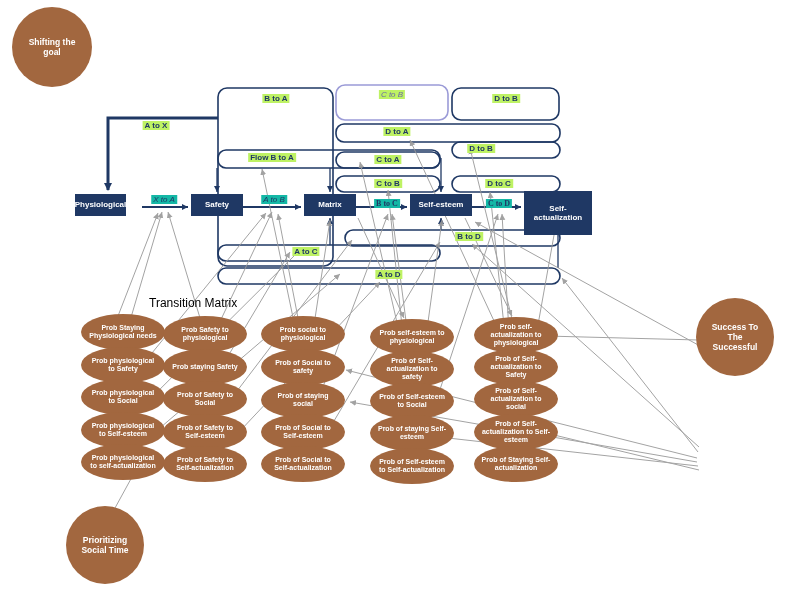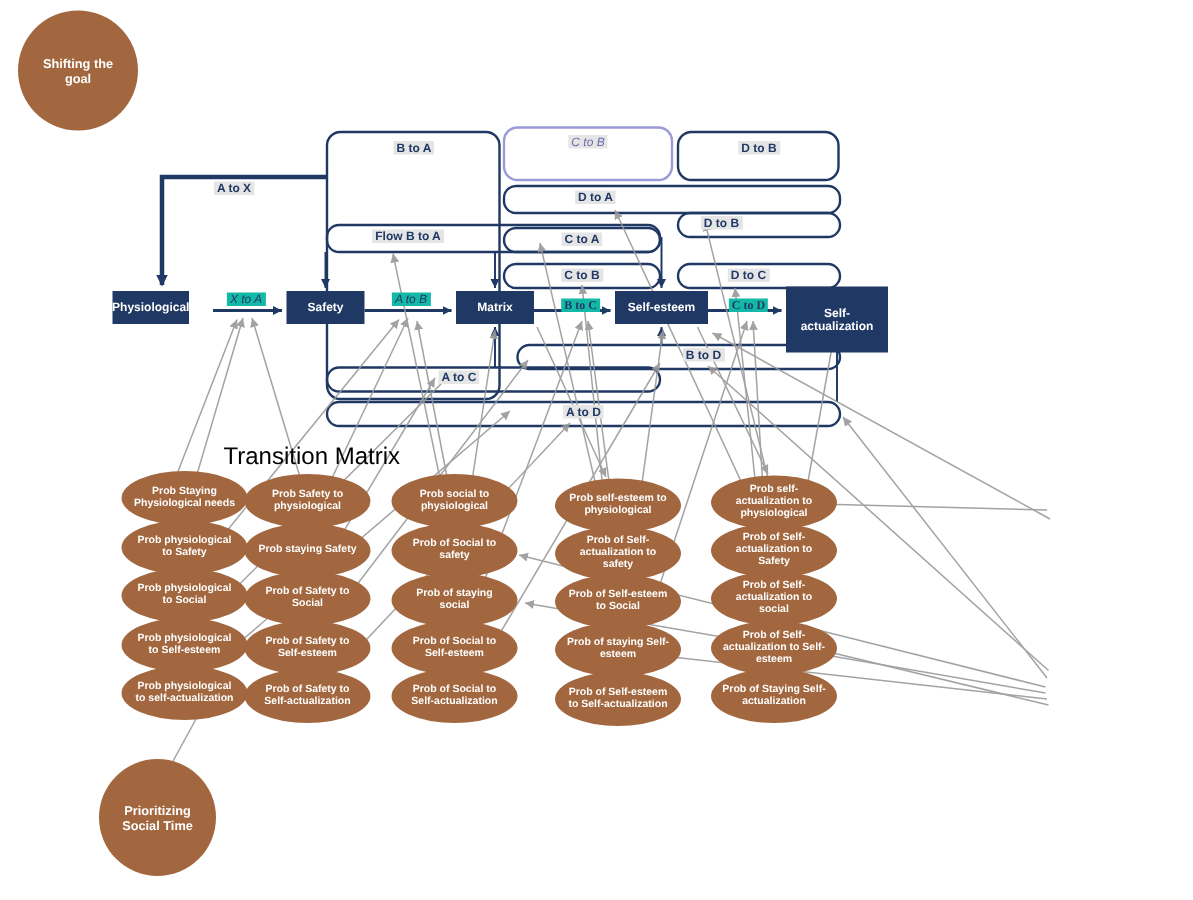--- a/index.html
+++ b/index.html
@@ -15,30 +15,30 @@
     padding:9px; box-sizing:border-box;
   }
   .state {
     position:absolute; background:#1f3864; color:#fff; font-weight:bold;
     font-size:8px; line-height:1.15; text-align:center;
     display:flex; align-items:center; justify-content:center;
     padding:1px 2px; box-sizing:border-box;
   }
   .flowlab {
     position:absolute; color:#1f3864; font-size:8px; font-weight:bold;
-    white-space:nowrap; transform:translateX(-50%); background:#e5e5e5; padding:0 2px;
+    white-space:nowrap; transform:translateX(-50%); background:#bef264; padding:0 2px;
   }
   .vlabel {
     position:absolute; color:#1f3864; font-size:8px; white-space:nowrap;
     transform:translateX(-50%); background:#14b8a6; padding:0 2px;
   }
   .it { font-style:italic; font-weight:normal; }
   .lt { color:#6a6aa8; }
   .bold { font-weight:bold;font-family:Liberation Serif, serif; }
-  .tmlabel { position:absolute; color:#000; font-size:16px; }
+  .tmlabel { position:absolute; color:#000; font-size:12px; }
   .prob {
     position:absolute; width:84px; height:36px; border-radius:50%;
     background:#a2673f; color:#fff; font-size:7px; font-weight:bold;
     line-height:1.12; text-align:center; display:flex; align-items:center;
     justify-content:center; padding:2px 7px; box-sizing:border-box; overflow:hidden;
   }
 </style>
 </head>
 <body>
 
@@ -133,20 +133,23 @@
 
       <line x1="358" y1="218" x2="404" y2="318"></line>
       <line x1="465" y1="218" x2="512" y2="316"></line>
       <line x1="115" y1="508" x2="138" y2="466"></line>
     </g>
   </svg>
 
   <div class="loop" style="left:12px; top:7px; width:80px; height:80px;">
       <span>Shifting the goal</span>
     </div>
+  <div class="loop" style="left:696px; top:298px; width:78px; height:78px;">
+      <span>Success To The Successful</span>
+    </div>
   <div class="loop" style="left:66px; top:506px; width:78px; height:78px;justify-content:center;">
       <span>Prioritizing Social Time</span>
     </div>
 
   <div class="state" style="left:75px;  top:194px; width:51px; height:22px;">
       <span>Physiological</span>
     </div>
   <div class="state" style="left:191px; top:194px; width:52px; height:22px;">
       <span>Safety</span>
     </div>

